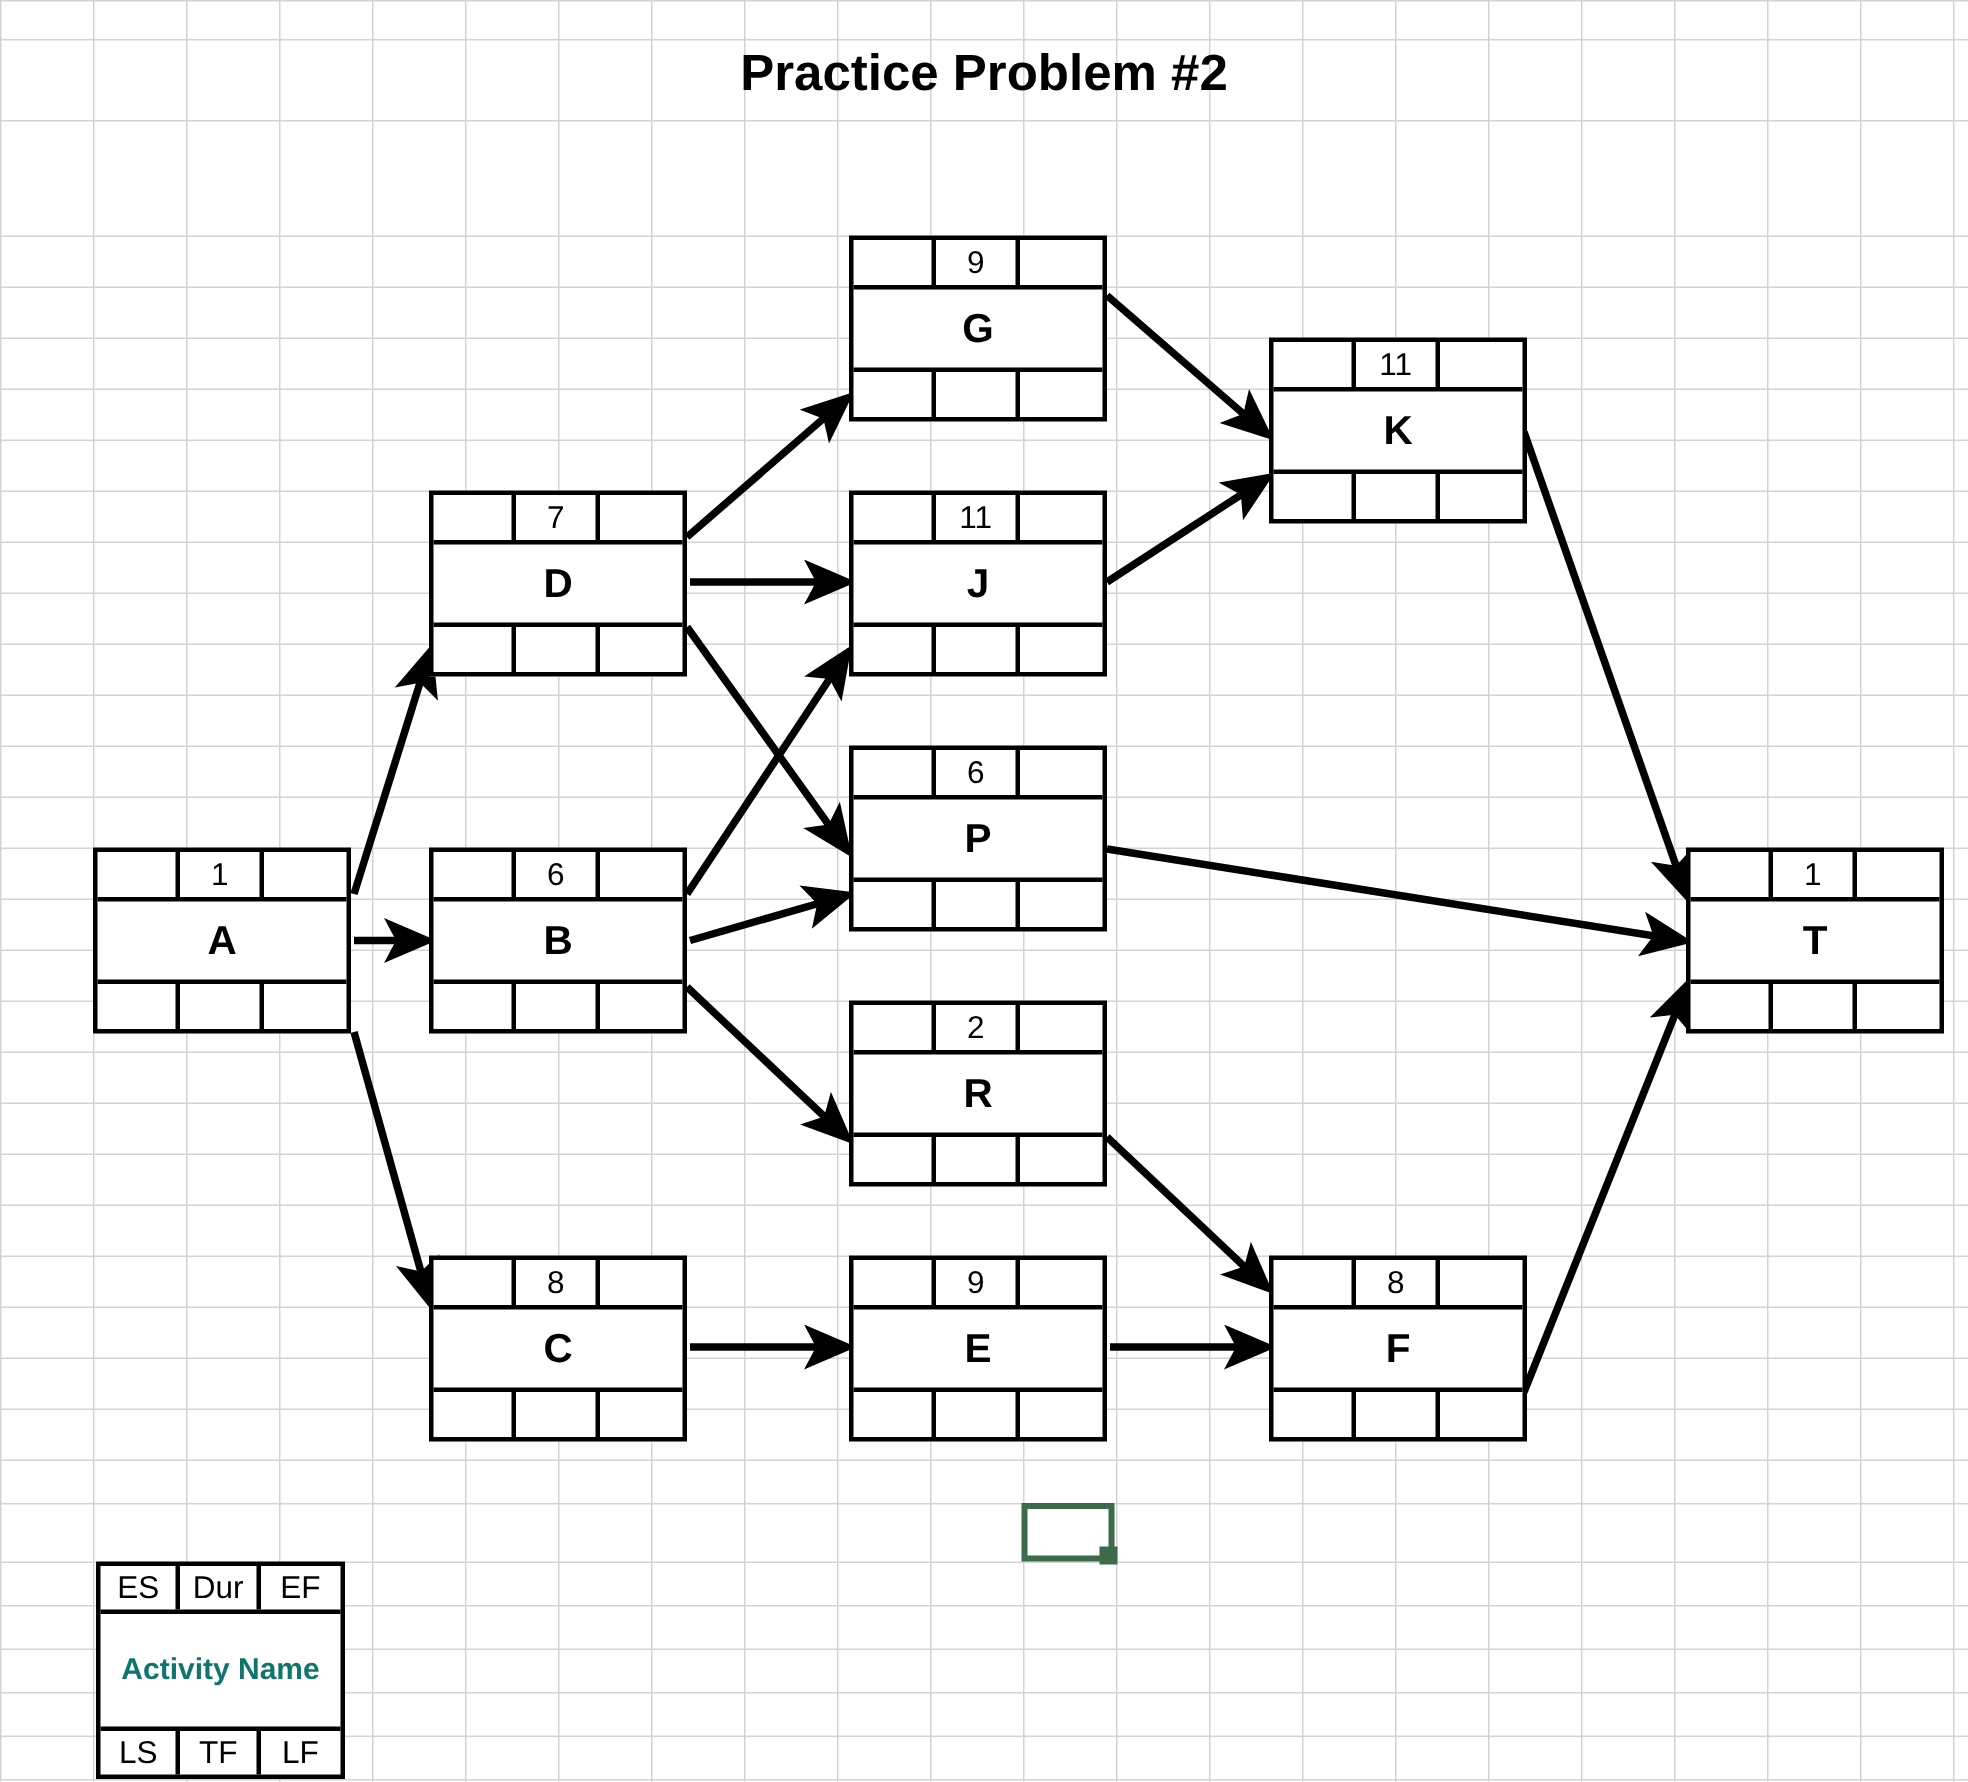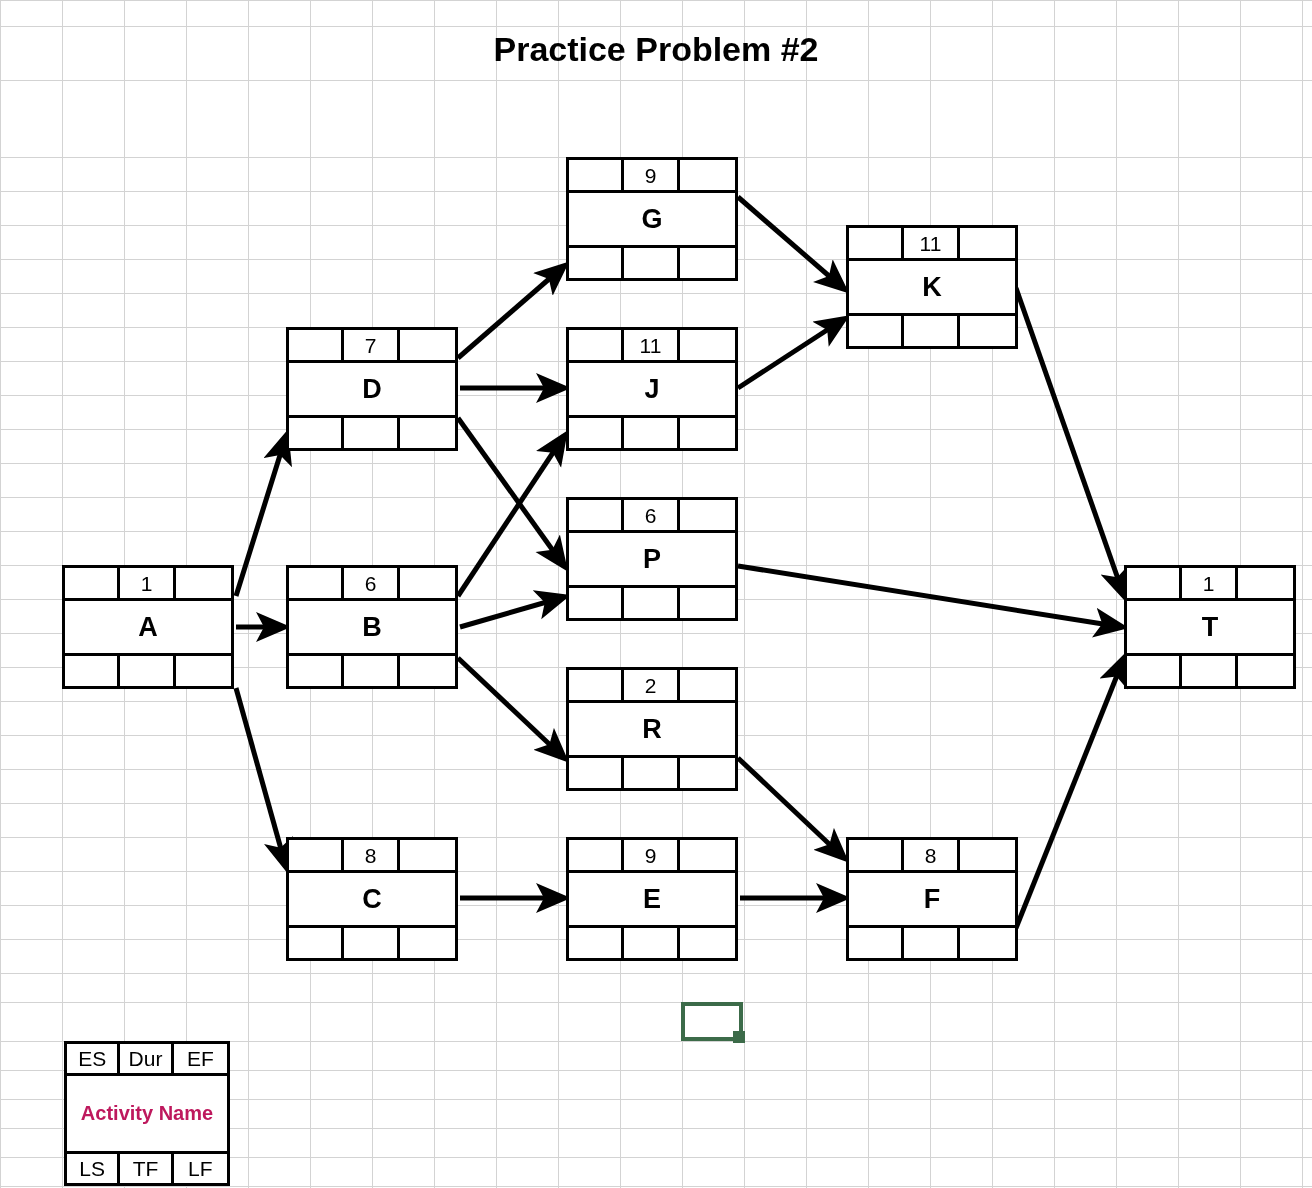--- a/index.html
+++ b/index.html
@@ -69,21 +69,21 @@
     flex:1 1 33.333%;
     border-right:3px solid #000;box-sizing:border-box;
     display:flex;align-items:center;justify-content:center;
     font-size:21px;color:#000;
   }
   #legend .row .cell:last-child{border-right:none;}
   #legend .row.top{border-bottom:3px solid #000;}
   #legend .row.bottom{border-top:3px solid #000;}
   #legend .name{
     flex:1 1 auto;display:flex;align-items:center;justify-content:center;
-    text-align:center;font-size:20px;font-weight:bold;color:#be185d;
+    text-align:center;font-size:20px;font-weight:bold;color:#0f766e;
     line-height:1.15;padding:0 4px;
   }
 
   
   #cell-cursor{
     position:absolute;left:681px;top:1002px;width:62px;height:39px;
     border:4px solid #3c6b49;box-sizing:border-box;background:transparent;z-index:5;
   }
   #cell-cursor .handle{
     position:absolute;right:-6px;bottom:-6px;width:12px;height:12px;

